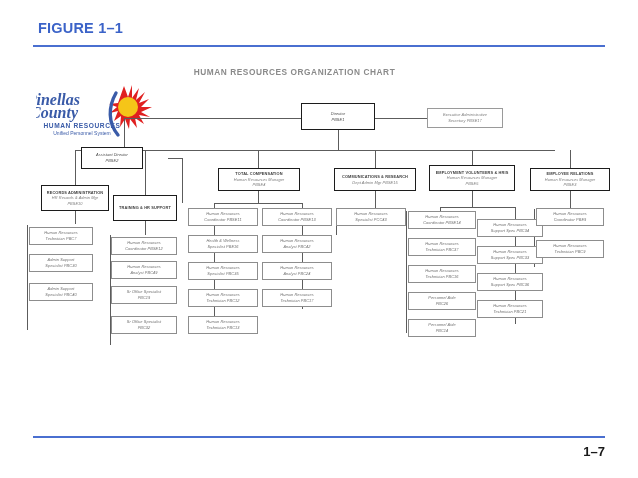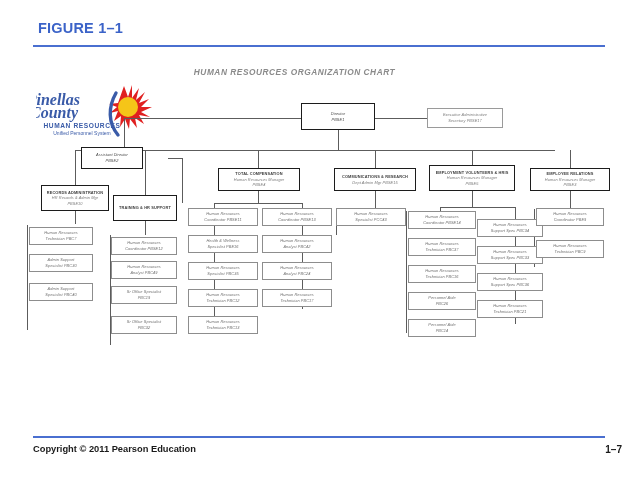--- a/index.html
+++ b/index.html
@@ -28,21 +28,21 @@
   #header-rule{
     position:absolute; left:33px; top:45px; width:572px; height:2px;
     background:#4a6fd0;
   }
   
   #org-chart{
     position:absolute; left:0; top:55px; width:638px; height:300px;
   }
   #chart-heading{
     position:absolute; left:0; top:12px; width:589px; text-align:center;
-    font-size:8.3px; font-weight:bold; color:#8a8a8a; letter-spacing:.55px;font-style:italic;
+    font-size:8.3px; font-weight:bold; color:#8a8a8a; letter-spacing:.55px;
   }
   
   #logo{ position:absolute; left:36px; top:28px; width:118px; height:62px; }
   #logo svg{ display:block; }
   
   .node{
     position:absolute;
     box-sizing:border-box;
     background:#ffffff;
     border:1px solid #8d8d8d;
@@ -75,21 +75,21 @@
     position:absolute; left:33px; top:436px; width:572px; height:1.5px;
     background:#4a6fd0;
   }
   #footer{
     position:absolute; left:0; top:444px; width:638px; height:22px;
   }
   #copyright{
     position:absolute; left:33px; top:0; font-size:9.3px; font-weight:bold; color:#1a1a1a;
   }
   #page-number{
-    position:absolute; right:16px; top:0; font-size:10px; font-weight:bold; color:#1a1a1a;
+    position:absolute; right:33px; top:0; font-size:13px; font-weight:bold; color:#1a1a1a;
   }
 </style>
 </head>
 <body>
 
 <div id="slide-header">
   <div id="figure-title-row">
     <span id="figure-label">FIGURE 1–1</span>
   </div>
   <div id="header-rule"></div>
@@ -321,15 +321,14 @@
   </div>
   <div class="node staff" style="left:536px;top:185px;width:68px;height:18px;">
     <span class="ln">Human Resources</span>
     <span class="ln">Technician  PBC9</span>
   </div>
 
 </div>
 
 <div id="footer-rule"></div>
 <div id="footer">
-  <span id="copyright">Copyright © 2011 Pearson Education</span>
   <span id="page-number">1–7</span>
 </div>
 
 </body></html>

